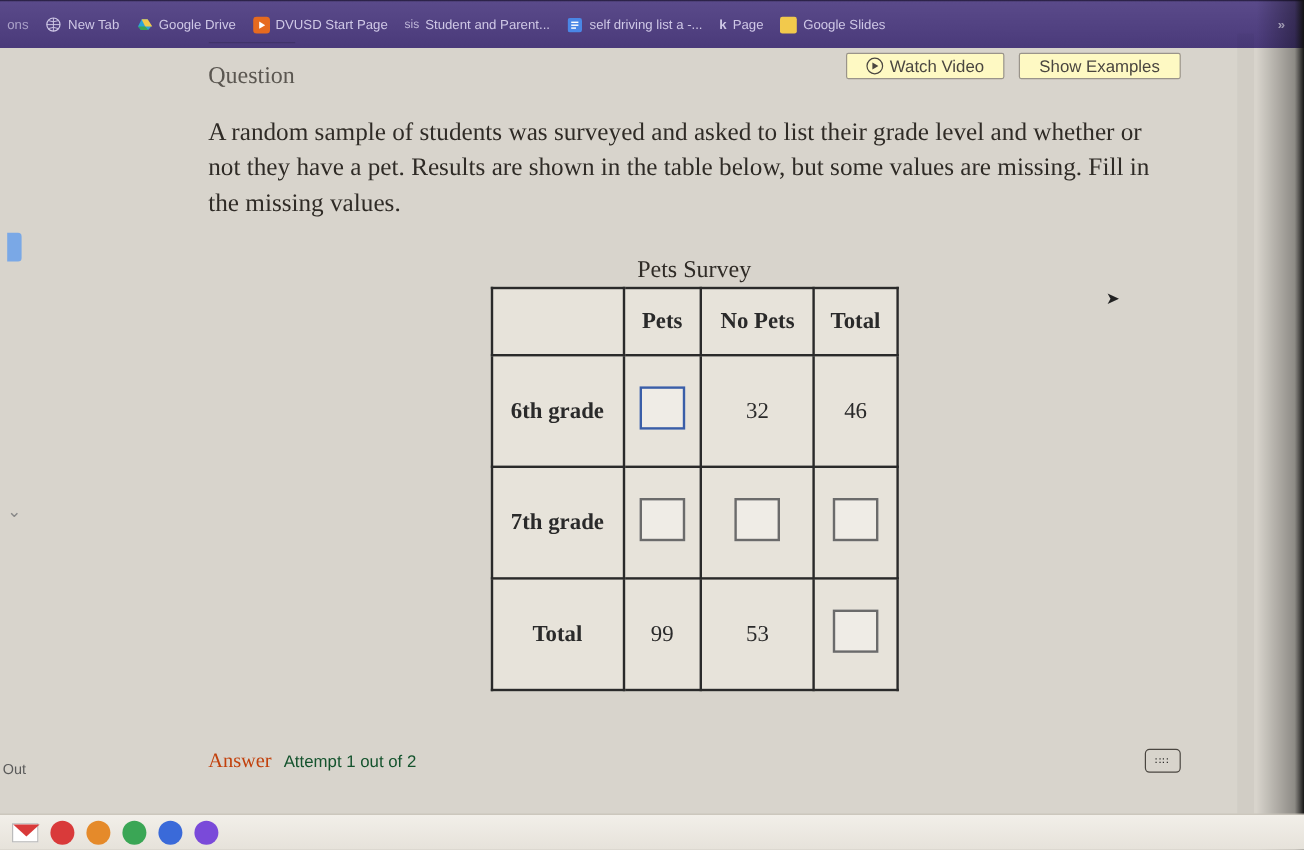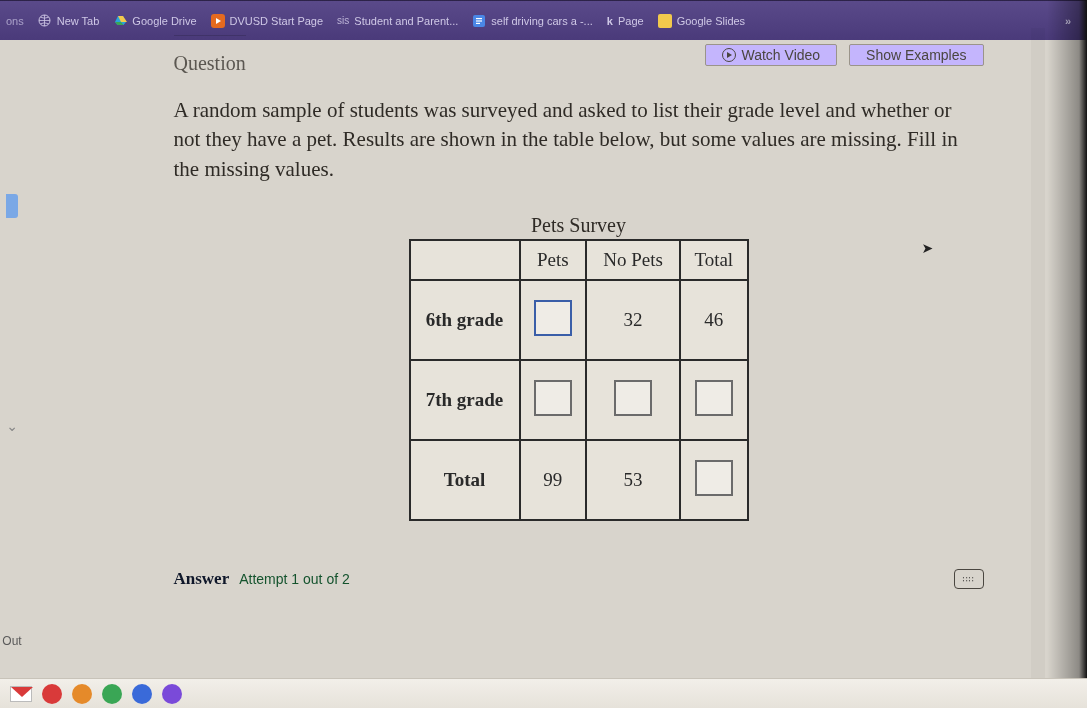--- a/index.html
+++ b/index.html
@@ -34,21 +34,21 @@
     display:flex; align-items:center; gap:10px;
     height: 26px;
   }
   .question-label {
     font-size: 20px; color:#5b5751;
     border-top: 1px solid rgba(0,0,0,0.15);
     padding-top:16px;
   }
   .top-buttons { margin-left:auto; display:flex; gap:12px; }
   .top-btn {
-    border:1px solid #9a948a; background:#c4b5fd;
+    border:1px solid #9a948a; background:#fef9c3;
     padding: 2px 16px; font-size:14px; color:#4a4640;
     font-family: Arial, sans-serif; border-radius:2px;
     display:flex; align-items:center; gap:6px;
   }
   .play-circle {
     width:14px; height:14px; border:1.5px solid #4a4640; border-radius:50%;
     display:inline-flex; align-items:center; justify-content:center;
   }
   .play-tri { width:0;height:0;border-left:5px solid #4a4640;border-top:3px solid transparent;border-bottom:3px solid transparent; margin-left:1px;}
 
@@ -61,37 +61,37 @@
   .table-wrap { margin: 30px auto 0 auto; width: 340px; }
   .table-caption { text-align:center; font-size:20px; color:#2f2b26; margin-bottom:2px; }
   table.survey {
     border-collapse: collapse; width: 100%; background: #e7e3da;
   }
   table.survey th, table.survey td {
     border: 2px solid #2a2a2a;
     text-align: center;
     font-size: 19px;
     color:#2a2a2a;
-    height: 80px;
+    height: 93px;
     padding: 0 6px;
   }
-  table.survey thead th { height: 40px; font-weight: normal; }
+  table.survey thead th { height: 56px; font-weight: bold; }
   table.survey th.rowhead { font-weight: bold; width: 110px; }
   table.survey th.corner { background:#e7e3da; }
   .blank {
     display:inline-block; width:38px; height:36px;
     border:2px solid #6b6b6b; background:#efece6;
   }
   .blank.active { border:2px solid #3a5ea8; }
 
   .answer-row {
     margin-top: 48px; display:flex; align-items:center; gap:10px;
     font-size: 17px;
   }
-  .answer-row .lab { font-weight:bold; color:#0f172a; }
+  .answer-row .lab { font-weight:normal; color:#c2410c; }
   .answer-row .att { color:#14532d; font-size:14px; font-family: Arial, sans-serif; }
   .kbd-icon {
     margin-left:auto; width:30px; height:20px; border:1.5px solid #4a4640; border-radius:4px;
     display:flex; align-items:center; justify-content:center; font-size:8px; letter-spacing:1px;
   }
 
   .cursor-arrow {
     position:absolute; left:858px; top:200px; font-size:14px; color:#222;
   }
 
@@ -163,21 +163,21 @@
   </span>
   <span class="bookmark-item">
     <span class="bm-icon">
       <svg width="12" height="12" viewBox="0 0 12 12">
           <rect x="0" y="0" width="12" height="12" rx="2" fill="#4a87e6"></rect>
           <rect x="3" y="3" width="6" height="1.2" fill="#fff"></rect>
           <rect x="3" y="5.4" width="6" height="1.2" fill="#fff"></rect>
           <rect x="3" y="7.8" width="4" height="1.2" fill="#fff"></rect>
         </svg>
     </span>
-    <span>self driving cars a -...</span>
+    <span>self driving list a -...</span>
   </span>
   <span class="bookmark-item">
     <span style="font-weight:bold">k</span>
     <span>Page</span>
   </span>
   <span class="bookmark-item">
     <span class="bm-icon bm-yellow"></span>
     <span>Google Slides</span>
   </span>
   <span class="bm-more">»</span>

